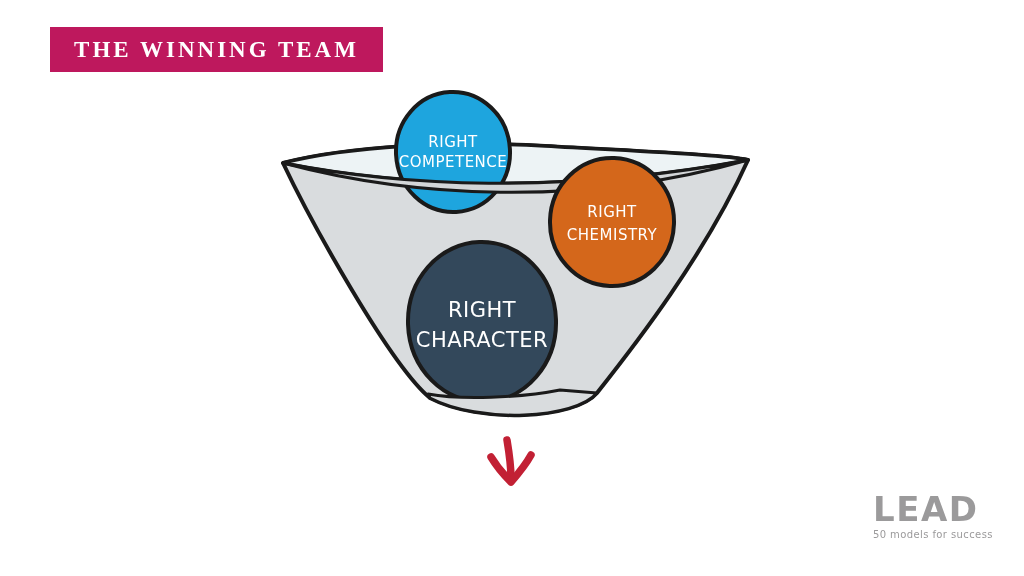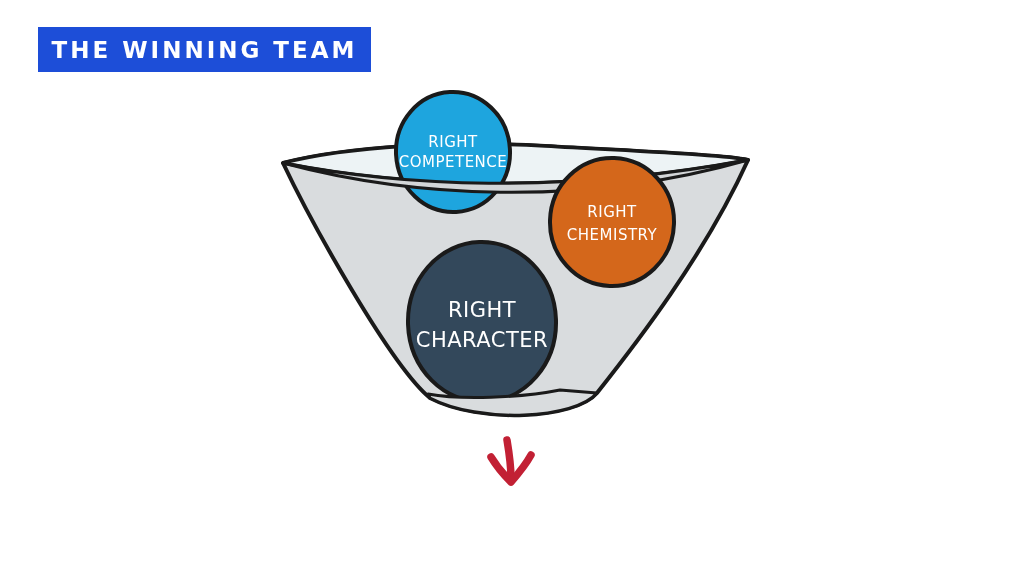--- a/index.html
+++ b/index.html
@@ -10,28 +10,29 @@
   }
   .slide {
     position: relative;
     width: 1024px;
     height: 576px;
     background: #ffffff;
     overflow: hidden;
   }
   .title-banner {
     position: absolute;
-    left: 38px;
+    left: 50px;
     top: 27px;
     width: 333px;
     height: 45px;
-    background: #1d4ed8;
+    background: #be185d;
     display: flex;
     align-items: center;
     justify-content: center;
+    font-family: Liberation Serif, serif;
   }
   .title-banner span {
     color: #ffffff;
     font-size: 23px;
     font-weight: 600;
     letter-spacing: 3px;
     white-space: nowrap;
   }
   .diagram-svg {
     position: absolute;
@@ -126,14 +127,18 @@
              L 597,393
              C 575,419 480,424 430,398 Z" fill="#D9DCDE" stroke="#1A1A1A" stroke-width="3" stroke-linejoin="round"></path>
 
     <g fill="none" stroke-linecap="round" stroke-linejoin="round" stroke-width="7.5">
       <path d="M 507,440 C 509,452 511,464 511,478" stroke="#C22034"></path>
       <path d="M 491,457 C 497,467 504,475 511,482 C 518,474 525,466 531,455" stroke="#C22034"></path>
     </g>
   </svg>
 
 
+  <div class="lead-logo">
+    <div class="lead-name">LEAD</div>
+    <div class="lead-tagline">50 models for success</div>
+  </div>
 
 </div>
 
 </body></html>

